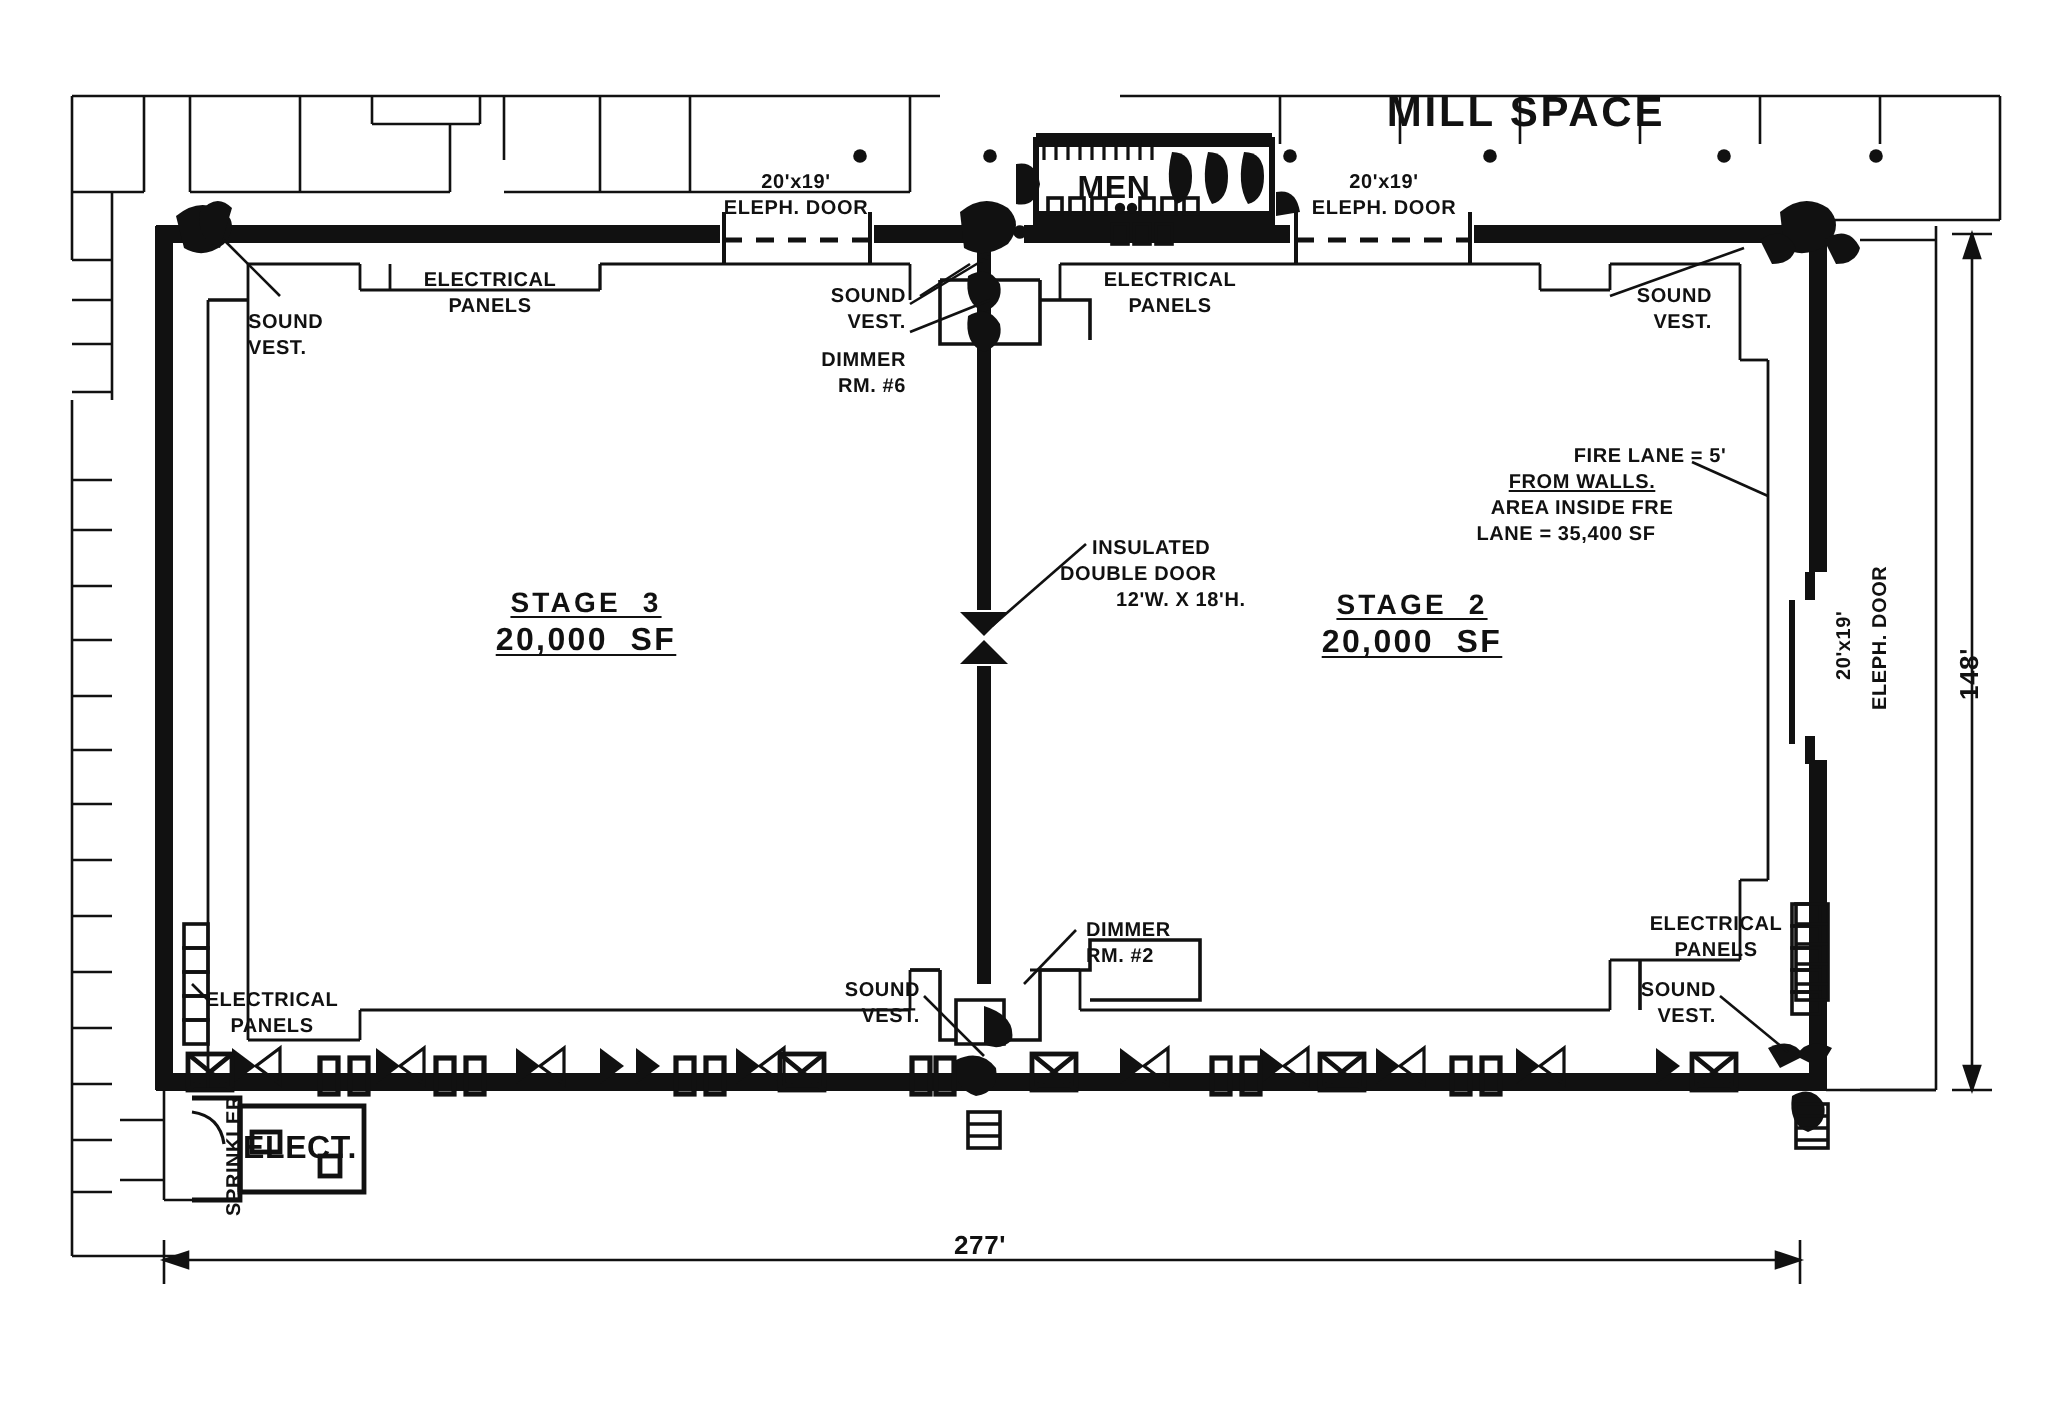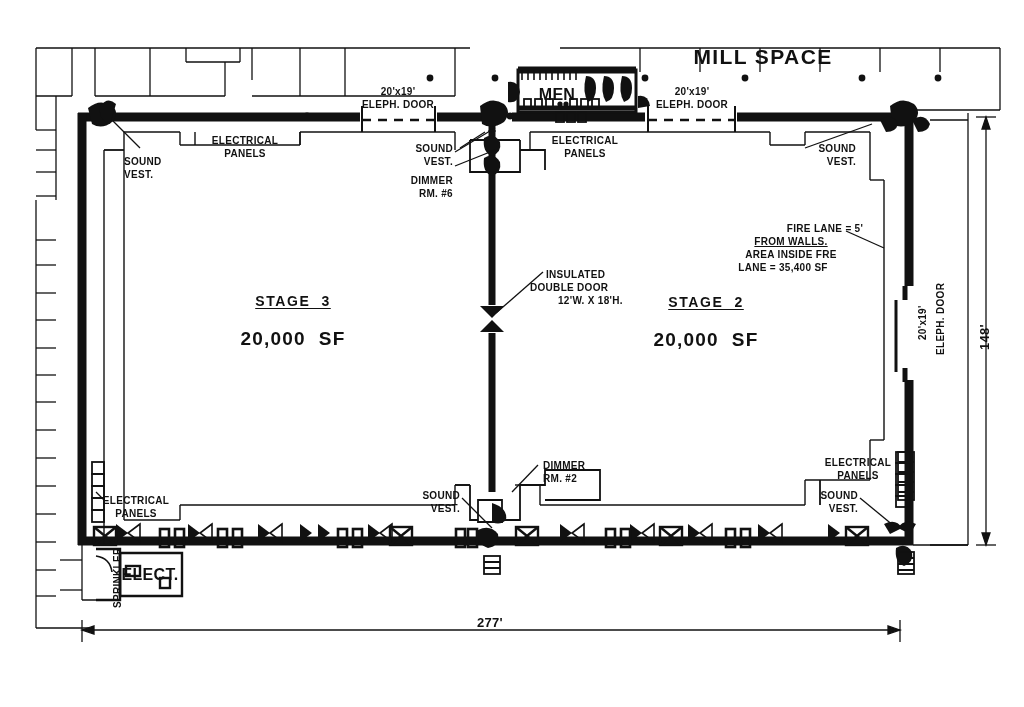--- a/index.html
+++ b/index.html
@@ -40,24 +40,24 @@
   .t11 { font-size: 16px; }
   .t13 { font-size: 13px; }
   .t15 { font-size: 21px; letter-spacing: 1.4px; }
   .stage-title {
     font-size: 14px;
     letter-spacing: 1.6px;
     text-decoration: underline;
     text-underline-offset: 2px;
   }
   .stage-area {
-    font-size: 19px;
+    font-size: 16px;
     letter-spacing: 1.2px;
+    text-decoration: underline;
     text-underline-offset: 2px;
-    margin-top: 16px;
   }
   .vert {
     transform-origin: 0 0;
     transform: rotate(-90deg);
   }
 </style>
 </head>
 <body>
 
 <div id="plan-root">

